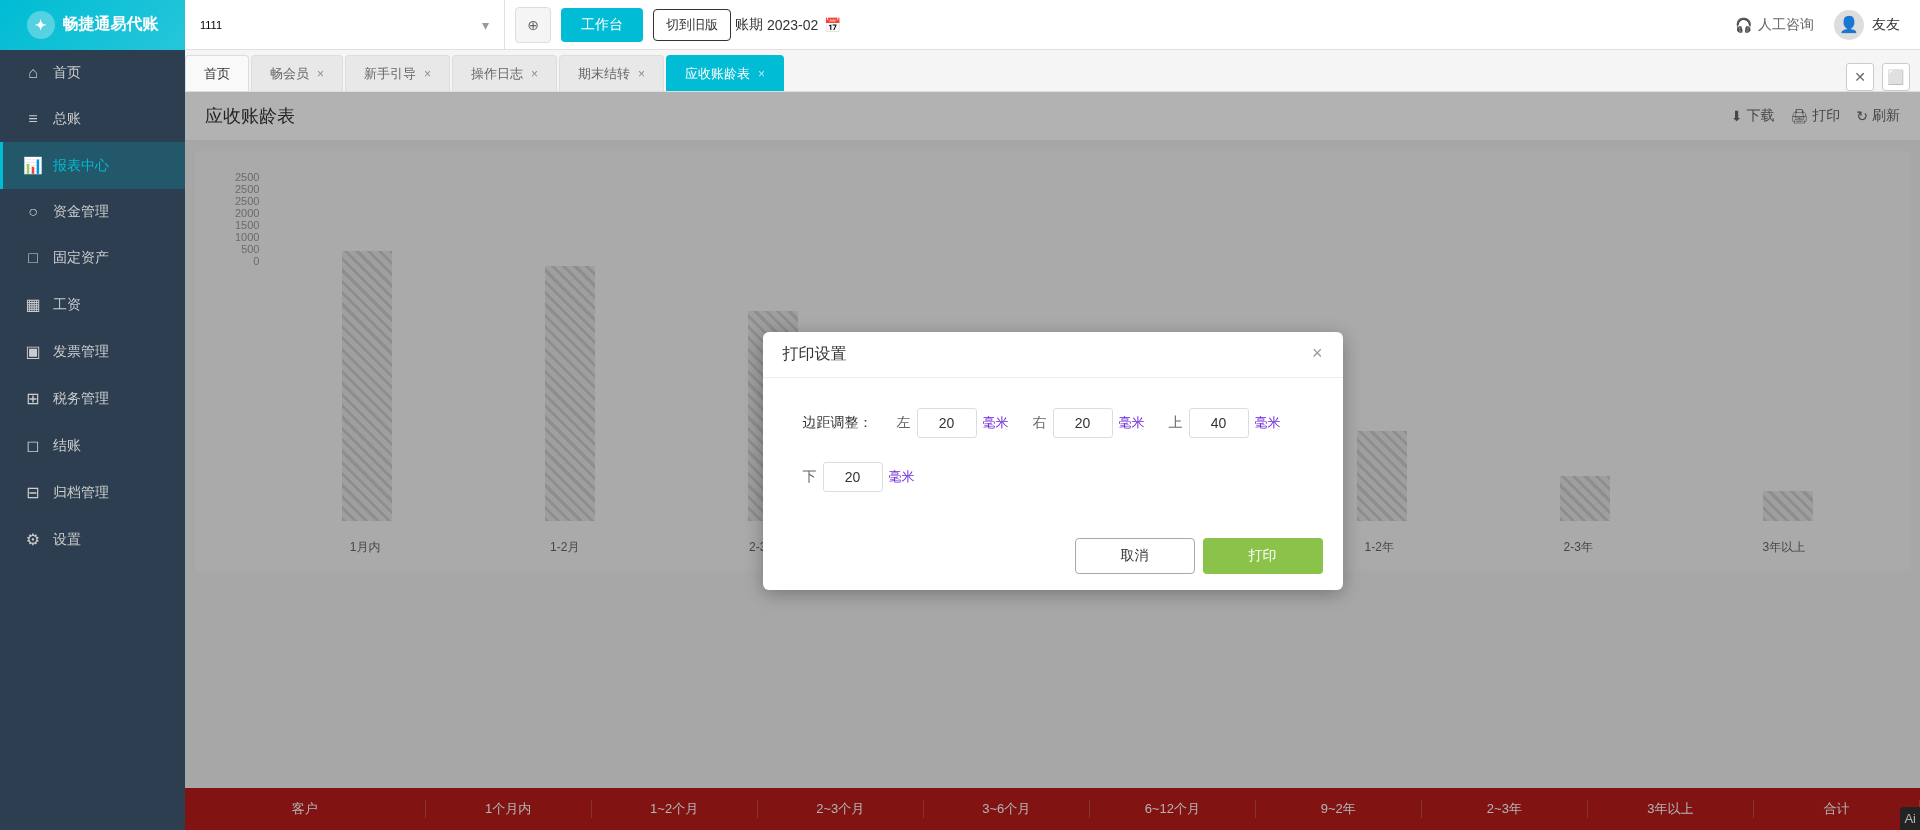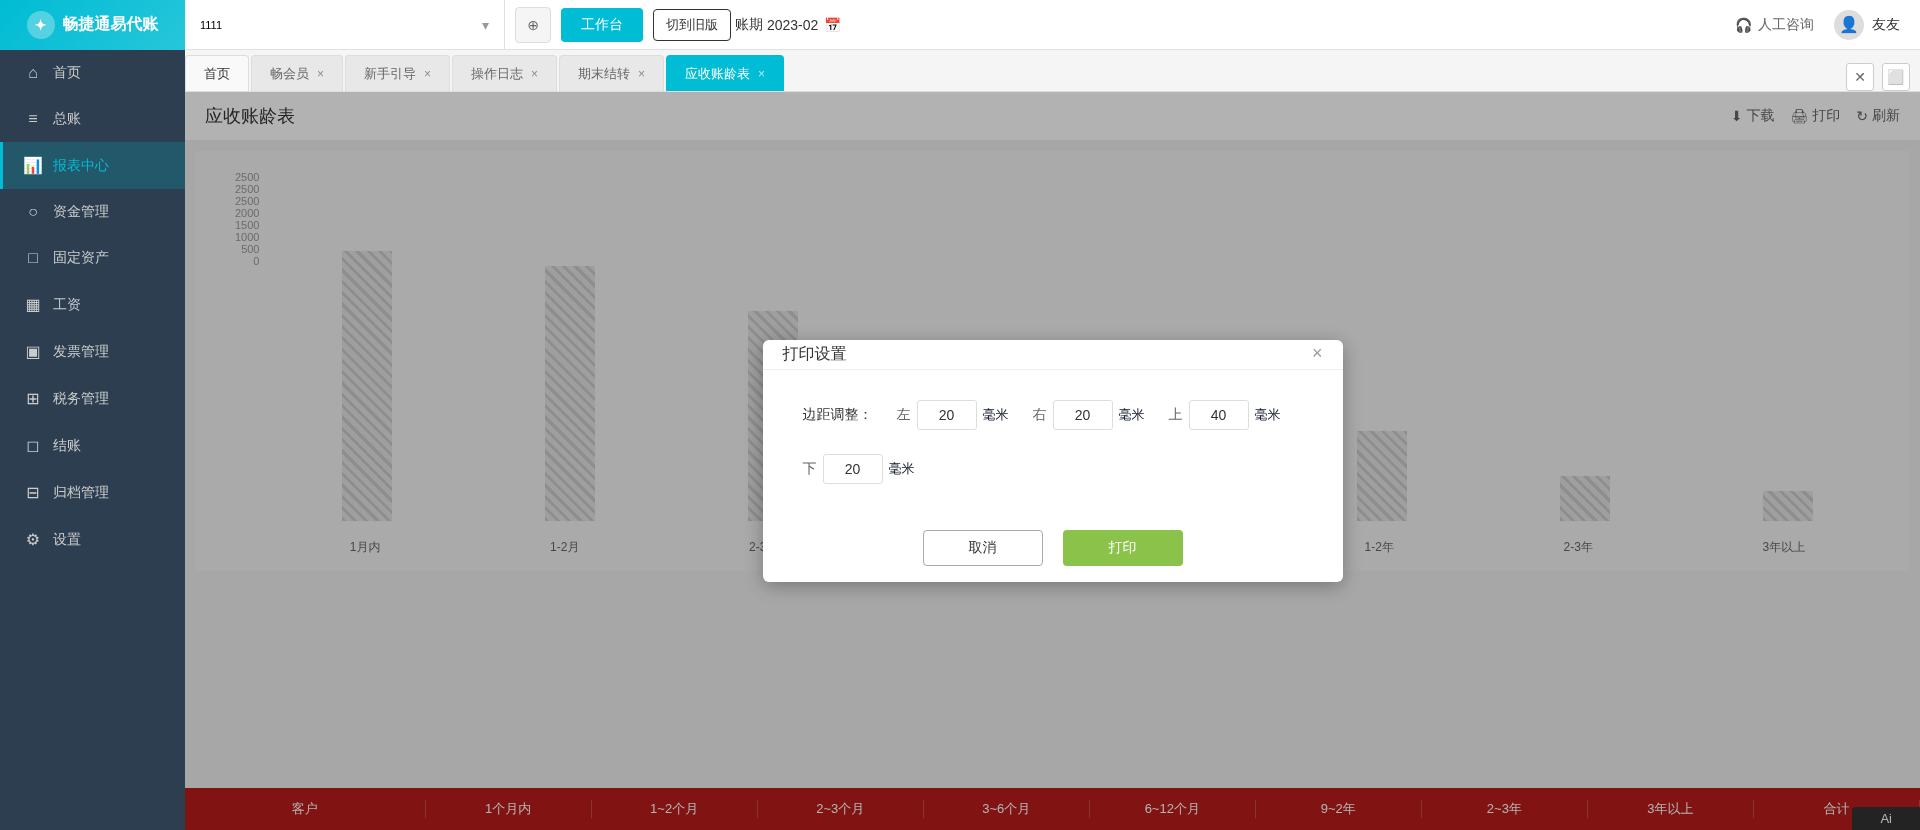--- a/index.html
+++ b/index.html
@@ -383,21 +383,21 @@
       z-index: 100;
     }
     .dialog {
       background: #fff;
       border-radius: 6px;
       box-shadow: 0 4px 20px rgba(0,0,0,0.3);
       width: 580px;
       overflow: hidden;
     }
     .dialog-header {
-      padding: 4px 20px;
+      padding: 12px 20px;
       border-bottom: 1px solid #eee;
       display: flex;
       justify-content: space-between;
     }
     .dialog-title {
       font-size: 16px;
       color: #333;
     }
     .dialog-close {
       color: #999;
@@ -431,28 +431,28 @@
       width: 60px;
       height: 30px;
       border: 1px solid #ddd;
       border-radius: 3px;
       text-align: center;
       font-size: 14px;
       color: #333;
       outline: none;
     }
     .margin-unit {
-      color: #0f172a;
+      color: #6d28d9;
       font-size: 13px;
     }
     .dialog-footer {
       padding: 16px 20px;
       display: flex;
-      justify-content: center;
-      gap: 20px;
+      justify-content: flex-end;
+      gap: 8px;
     }
     .btn-cancel {
       width: 120px;
       height: 36px;
       border: 1px solid #aaa;
       border-radius: 4px;
       background: #fff;
       color: #333;
       font-size: 14px;
       cursor: pointer;
@@ -468,21 +468,21 @@
       cursor: pointer;
     }
 
     
     .ai-badge {
       position: fixed;
       bottom: 0;
       right: 0;
       background: #333;
       color: #fff;
-      padding: 4px 28px;
+      padding: 4px 4px;
       font-size: 13px;
       border-radius: 4px 0 0 0;
     }
   </style>
 </head>
 <body>
 
 <div class="header">
   <div class="logo-area">
     <div class="logo-icon">✦</div>

